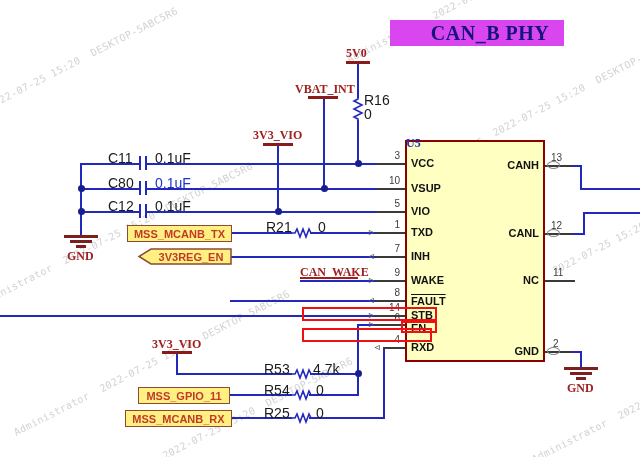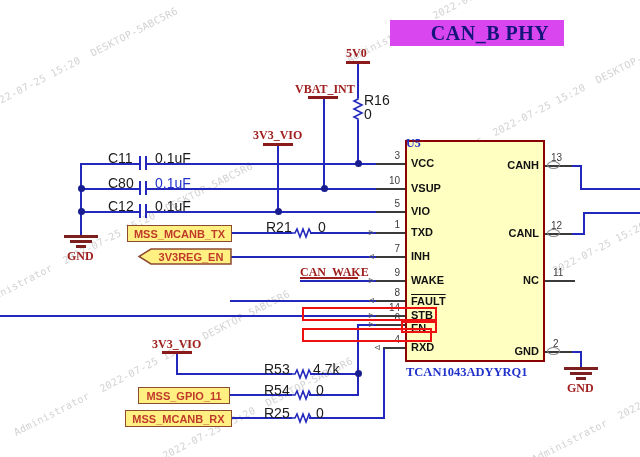--- a/index.html
+++ b/index.html
@@ -223,21 +223,20 @@
     <span>MSS_MCANB_RX</span>
   </div>
 
   <div>
     <span class="netlbl" style="left:300px;top:265px">CAN_WAKE</span>
     <div class="pwrbar" style="left:300px;top:277px;width:58px;height:2px;background:#a02020"></div>
   </div>
 
   <div class="icbox"></div>
   <span class="icdes" style="left:406px;top:136px">U5</span>
-  <span class="icdes" style="left:406px;top:365px;font-size:12.5px">TCAN1043ADYYRQ1</span>
 
   <span class="pname" style="left:411px;top:157px">VCC</span>
   <span class="pname" style="left:411px;top:182px">VSUP</span>
   <span class="pname" style="left:411px;top:205px">VIO</span>
   <span class="pname" style="left:411px;top:226px">TXD</span>
   <span class="pname" style="left:411px;top:250px">INH</span>
   <span class="pname" style="left:411px;top:274px">WAKE</span>
   <span class="pname overline" style="left:411px;top:295px">FAULT</span>
   <span class="pname" style="left:411px;top:309px">STB</span>
   <span class="pname" style="left:411px;top:322px">EN</span>

